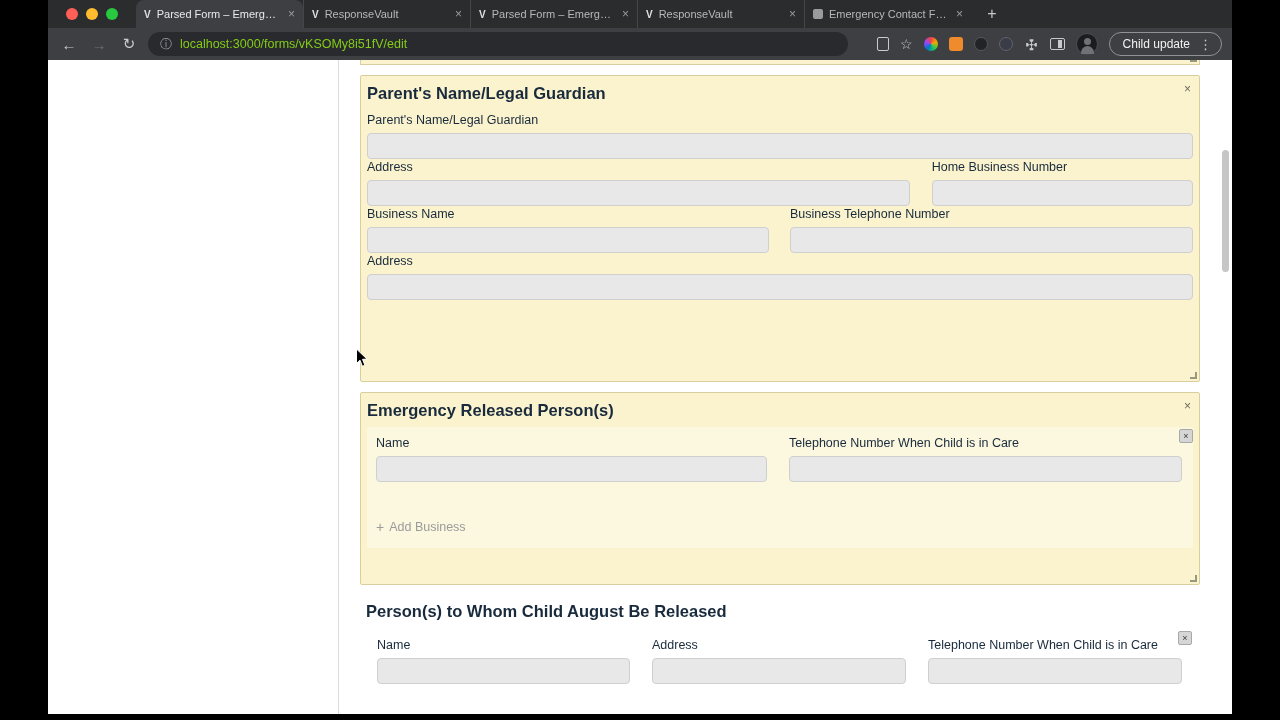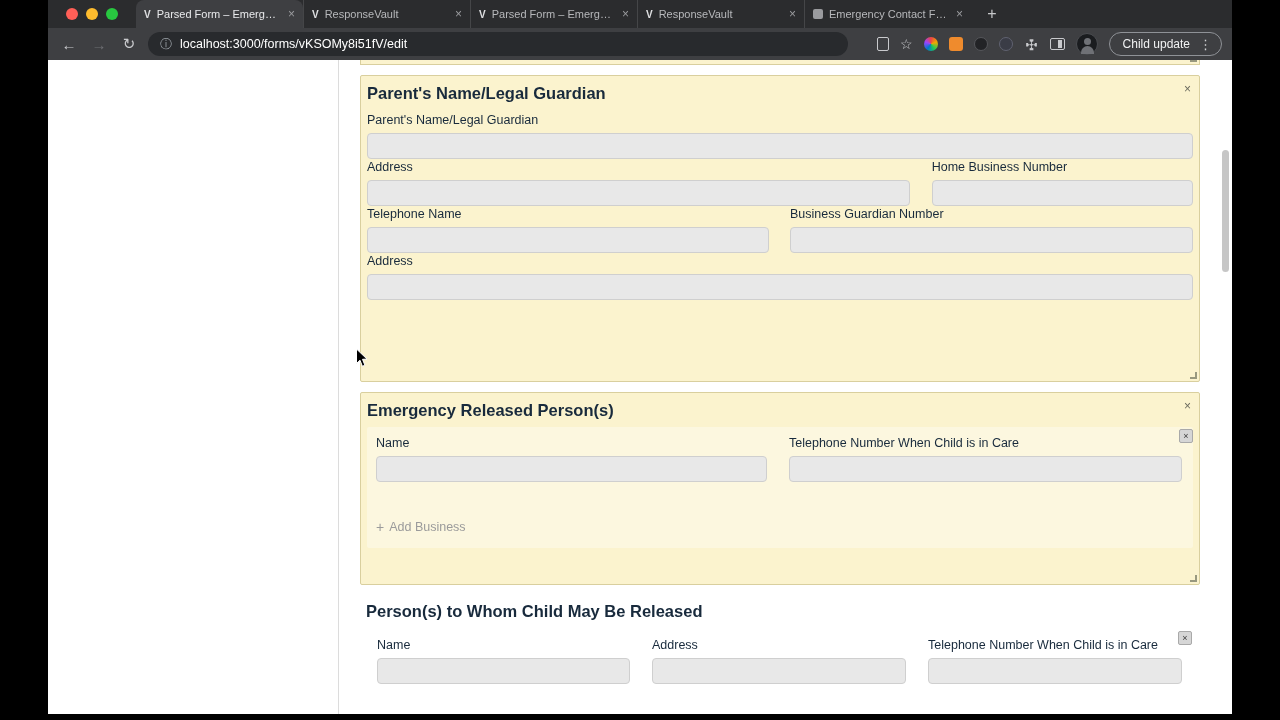--- a/index.html
+++ b/index.html
@@ -29,21 +29,21 @@
 
   
   .toolbar { height:32px; background:#3e3f42; display:flex; align-items:center;
              padding:0 10px; gap:8px; flex:0 0 auto; }
   .navbtn { width:22px; height:22px; display:flex; align-items:center; justify-content:center;
             color:#c9cacd; font-size:15px; border-radius:50%; }
   .navbtn.disabled { color:#6e6f73; }
   .urlbar { width:700px; height:24px; background:#282a2d; border-radius:13px; display:flex;
             align-items:center; padding:0 12px; gap:8px; }
   .urlbar .info { color:#9aa0a6; font-size:12px; }
-  .urlbar .url { color:#ffffff; font-size:12.5px; white-space:nowrap; }
+  .urlbar .url { color:#84cc16; font-size:12.5px; white-space:nowrap; }
   .tool-right { margin-left:auto; display:flex; align-items:center; gap:11px; }
   .mini { color:#c9cacd; font-size:14px; line-height:1; }
   .icon-doc { width:12px; height:14px; border:1.4px solid #c9cacd; border-radius:2px; }
   .ext { width:14px; height:14px; border-radius:50%; }
   .ext.rainbow { background:conic-gradient(#e44,#ea0,#2c5,#07c,#94f,#e44); }
   .ext.orange { border-radius:3px; background:#ef8b2d; }
   .ext.dark1 { background:#222326; border:1px solid #55565a; }
   .ext.dark2 { background:#3a3c46; border:1px solid #606270; }
   .icon-panel { width:15px; height:12px; border:1.4px solid #c9cacd; border-radius:2px; position:relative; }
   .icon-panel::after { content:""; position:absolute; right:1.5px; top:1px; bottom:1px; width:4px; background:#c9cacd; }
@@ -188,25 +188,25 @@
                 <input class="inp" readonly="" style="">
               </div>
               <div class="c-262">
                 <div class="lbl">Home Business Number</div>
                 <input class="inp" readonly="" style="">
               </div>
             </div>
 
             <div class="row">
               <div class="c-403">
-                <div class="lbl">Telephone Name</div>
+                <div class="lbl">Business Name</div>
                 <input class="inp" readonly="" style="">
               </div>
               <div class="c-404">
-                <div class="lbl">Business Guardian Number</div>
+                <div class="lbl">Business Telephone Number</div>
                 <input class="inp" readonly="" style="">
               </div>
             </div>
 
             <div class="lbl">Address</div>
             <input class="inp" readonly="" style="">
 
             <span class="handle"></span>
           </div>
 
@@ -228,21 +228,21 @@
               </div>
               <div class="add-link">
                 <span class="plus">+</span>
                 <span>Add Business</span>
               </div>
             </div>
 
             <span class="handle"></span>
           </div>
 
-          <div class="sec3-title">Person(s) to Whom Child May Be Released</div>
+          <div class="sec3-title">Person(s) to Whom Child August Be Released</div>
 
           <div class="group group3">
             <span class="group-close">×</span>
             <div class="row">
               <div class="c-253">
                 <div class="lbl">Name</div>
                 <input class="inp" readonly="" style="">
               </div>
               <div class="c-254a">
                 <div class="lbl">Address</div>

